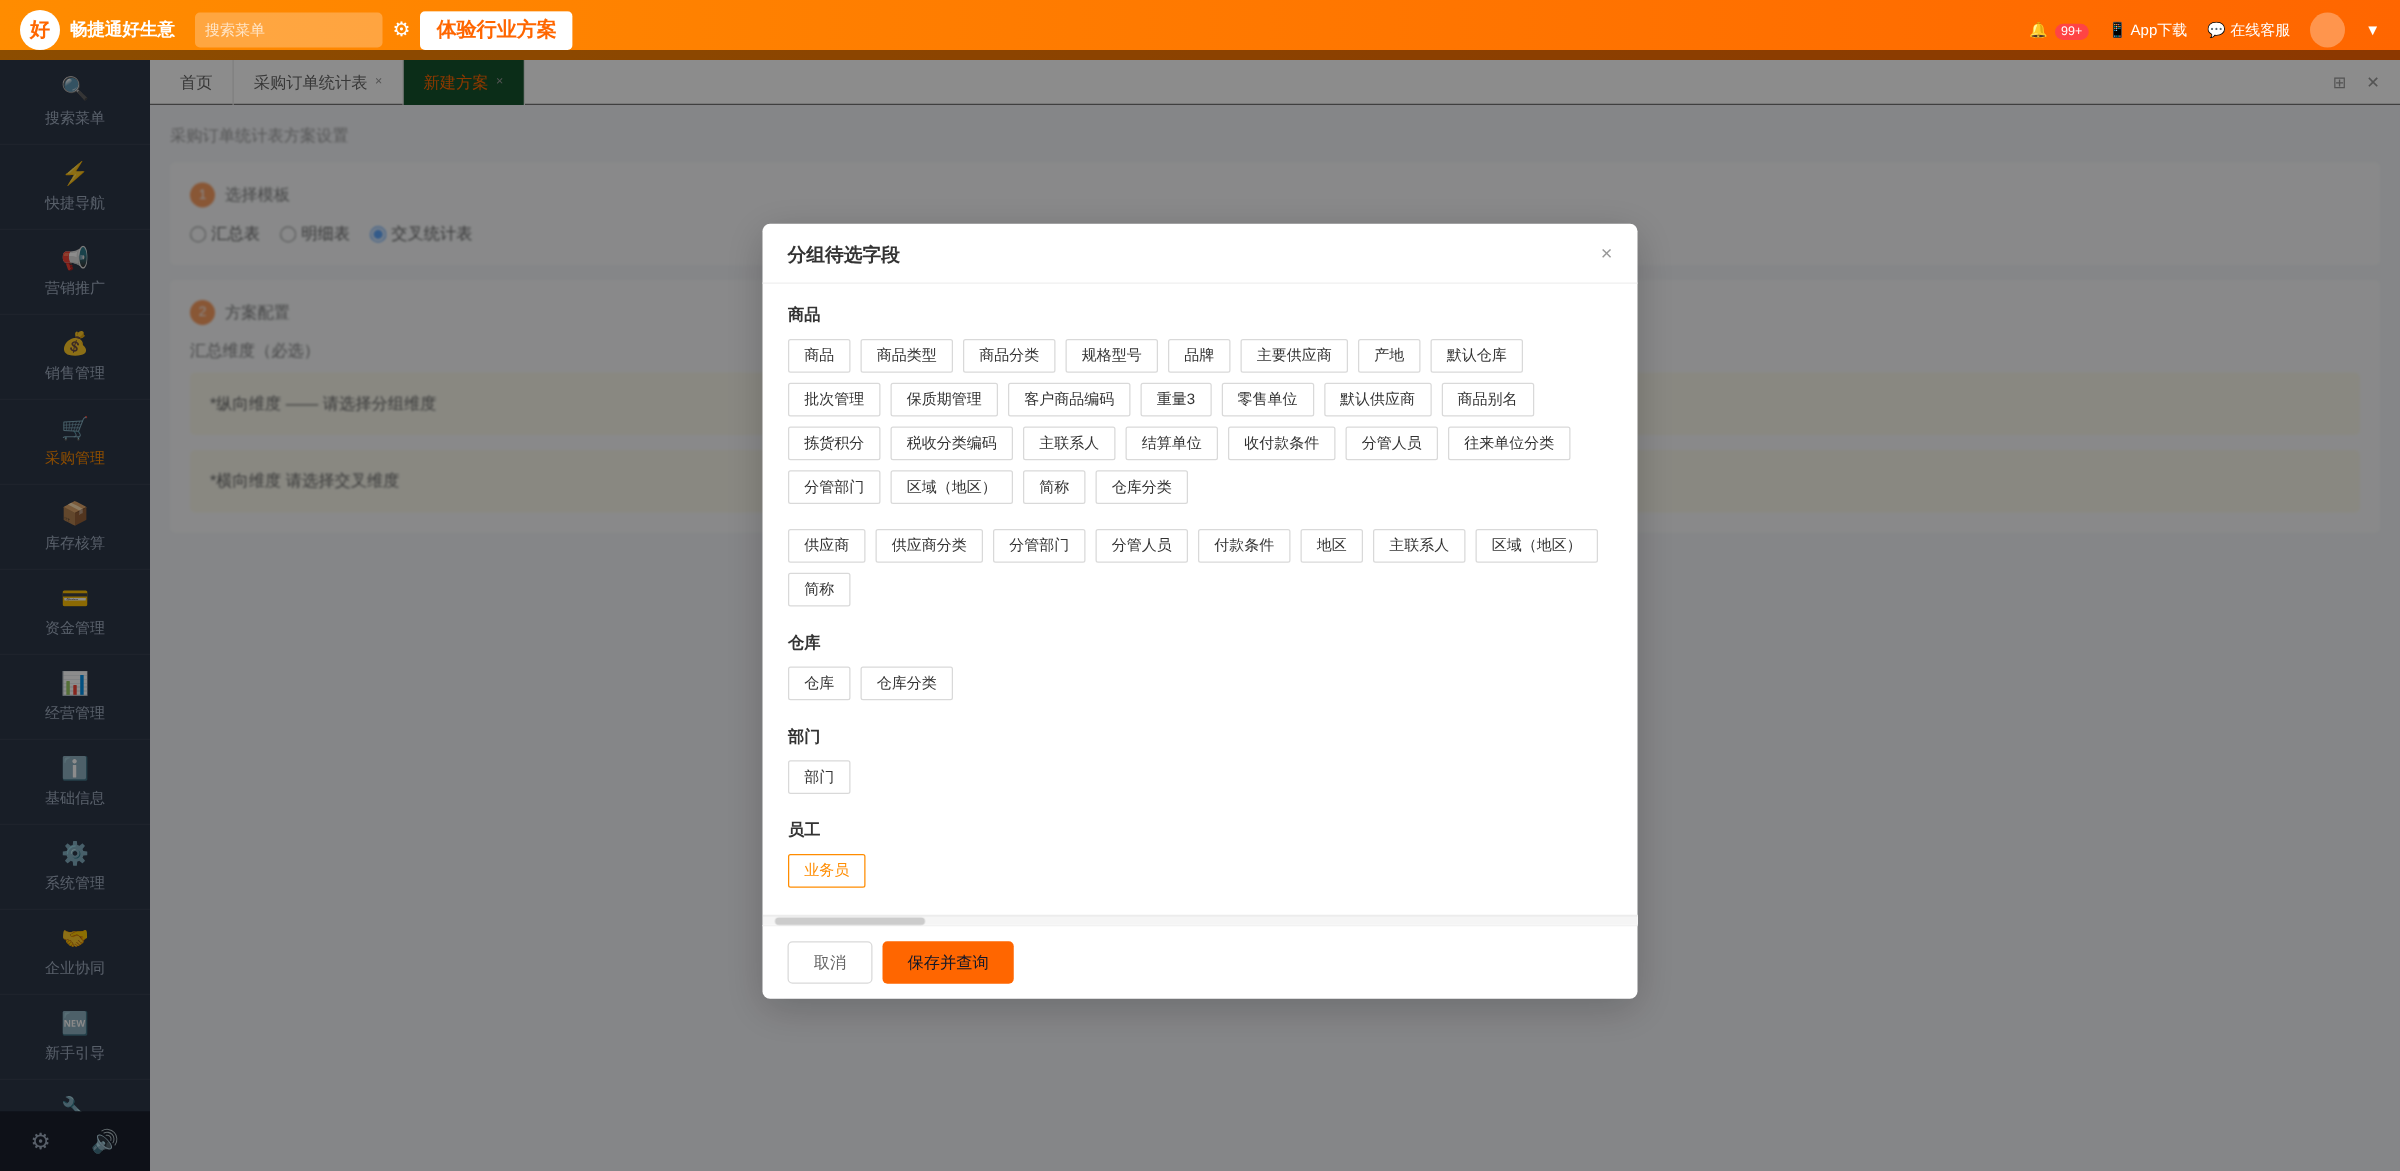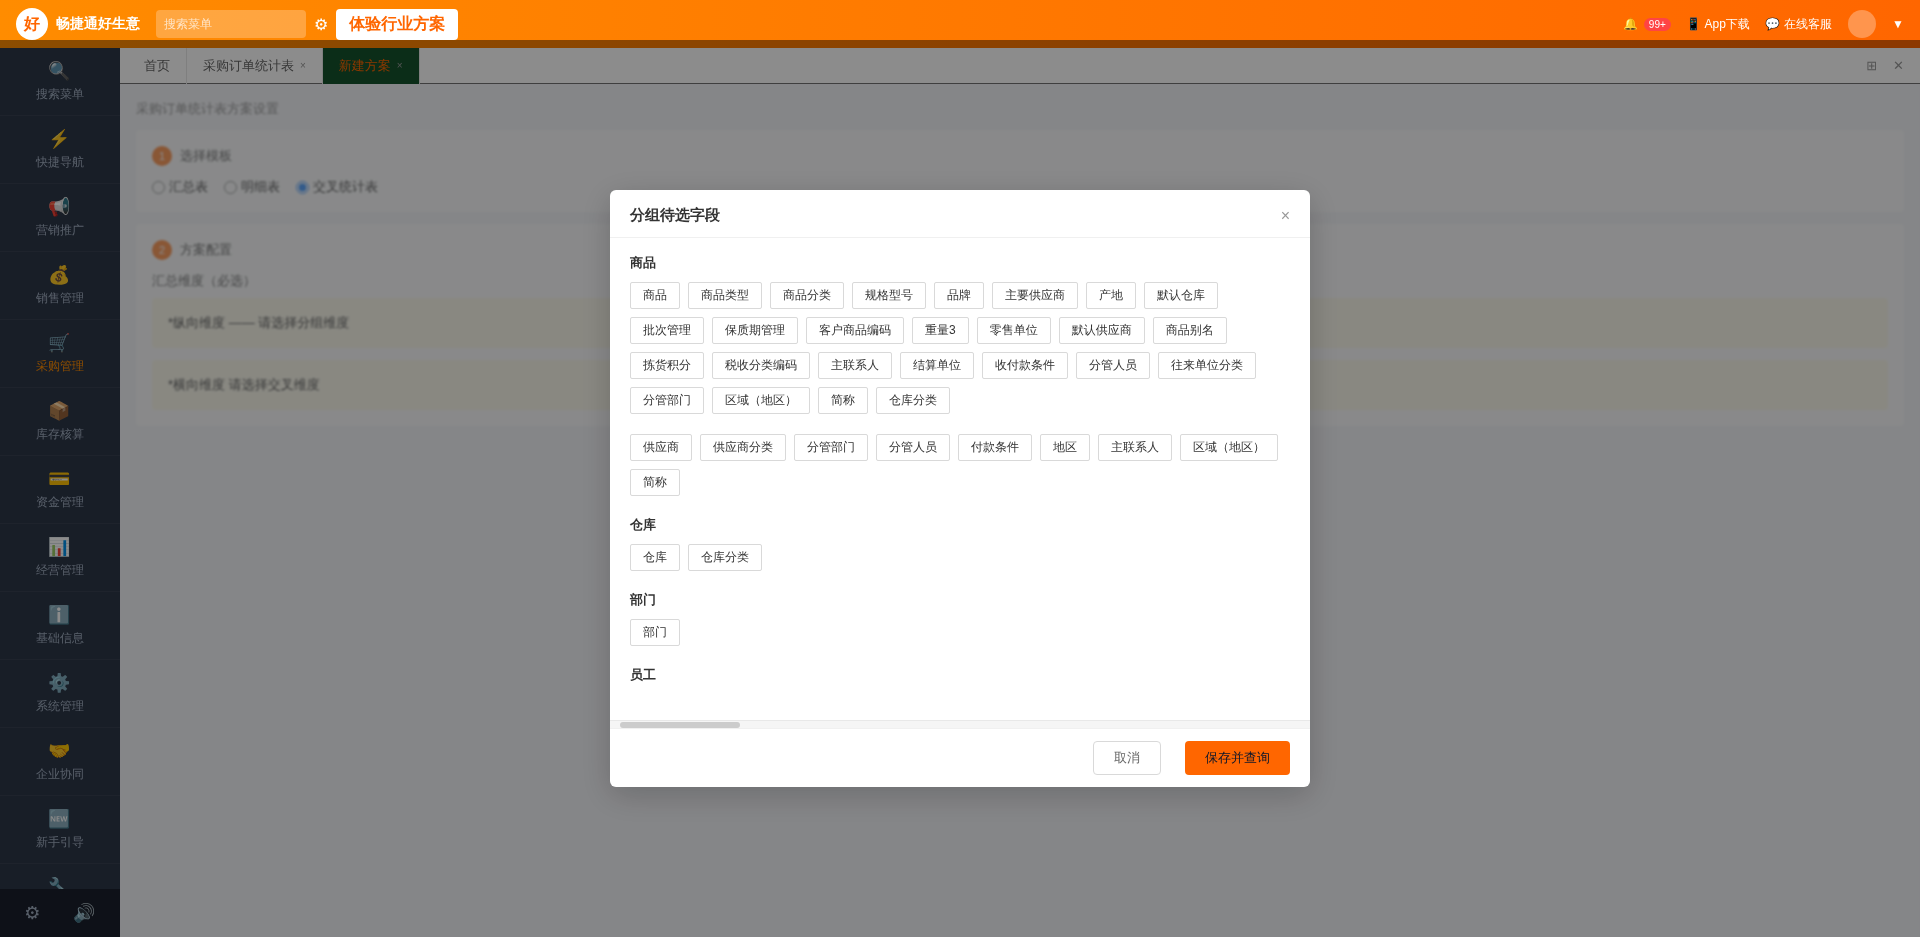--- a/index.html
+++ b/index.html
@@ -266,22 +266,21 @@
     }
     .dialog-body {
       flex: 1;
       overflow-y: auto;
       padding: 16px 20px;
     }
     .dialog-footer {
       padding: 12px 20px;
       border-top: 1px solid #f0f0f0;
       display: flex;
-      justify-content: flex-end;
-      gap: 24px;
+      gap: 8px;
       flex-shrink: 0;
     }
 
     
     .section-group {
       margin-bottom: 20px;
     }
     .section-title {
       font-size: 13px;
       font-weight: 600;
@@ -556,20 +555,23 @@
 
       <div class="section-group">
         <div class="section-title">部门</div>
         <div class="tag-group">
           <span class="tag-item">部门</span>
         </div>
       </div>
 
       <div class="section-group">
         <div class="section-title">员工</div>
+        <div class="tag-group">
+          <span class="tag-item orange">业务员</span>
+        </div>
       </div>
 
     </div>
 
     <div class="dialog-hscroll">
       <div class="dialog-hscroll-thumb"></div>
     </div>
     <div class="dialog-footer">
       <button class="btn-cancel">取消</button>
       <button class="btn-primary">保存并查询</button>

